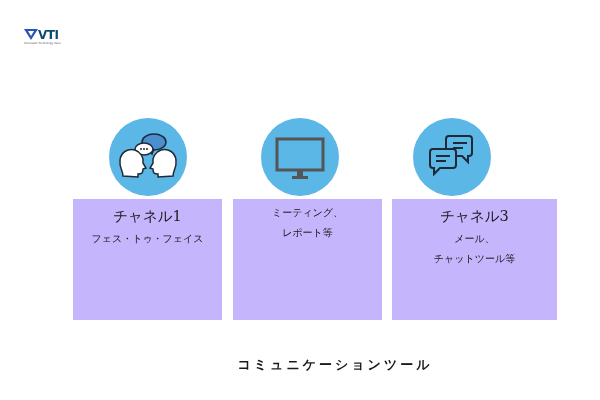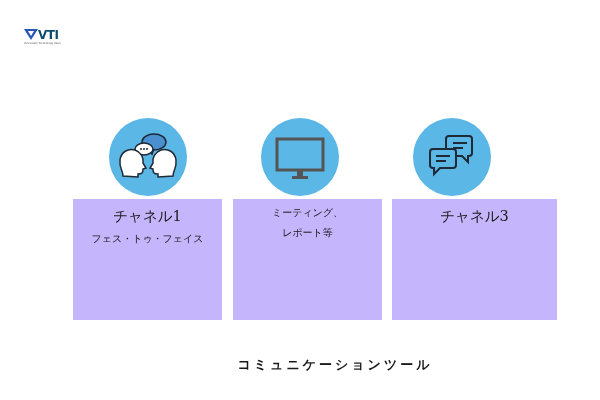--- a/index.html
+++ b/index.html
@@ -78,15 +78,17 @@
     <path d="M36 18 h20 a3 3 0 0 1 3 3 v14 a3 3 0 0 1 -3 3 h-1 l0 6 l-6 -6 h-13 a3 3 0 0 1 -3 -3 v-14 a3 3 0 0 1 3 -3 z" fill="#5bb7e6" stroke="#1f2a36" stroke-width="2"></path>
     <line x1="40" y1="25" x2="54" y2="25" stroke="#1f2a36" stroke-width="2"></line>
     <line x1="40" y1="30" x2="50" y2="30" stroke="#1f2a36" stroke-width="2"></line>
     <path d="M20 31 h20 a3 3 0 0 1 3 3 v13 a3 3 0 0 1 -3 3 h-13 l-6 6 l0 -6 h-1 a3 3 0 0 1 -3 -3 v-13 a3 3 0 0 1 3 -3 z" fill="#5bb7e6" stroke="#1f2a36" stroke-width="2"></path>
     <line x1="23" y1="38" x2="37" y2="38" stroke="#1f2a36" stroke-width="2"></line>
     <line x1="23" y1="43" x2="33" y2="43" stroke="#1f2a36" stroke-width="2"></line>
   </svg>
 </div>
 <div class="card" style="left:392px; width:165px;">
   <div class="card-title">チャネル3</div>
+  <div class="card-desc">メール、
+チャットツール等</div>
 </div>
 
 <div class="caption">コミュニケーションツール</div>
 
 </body></html>

